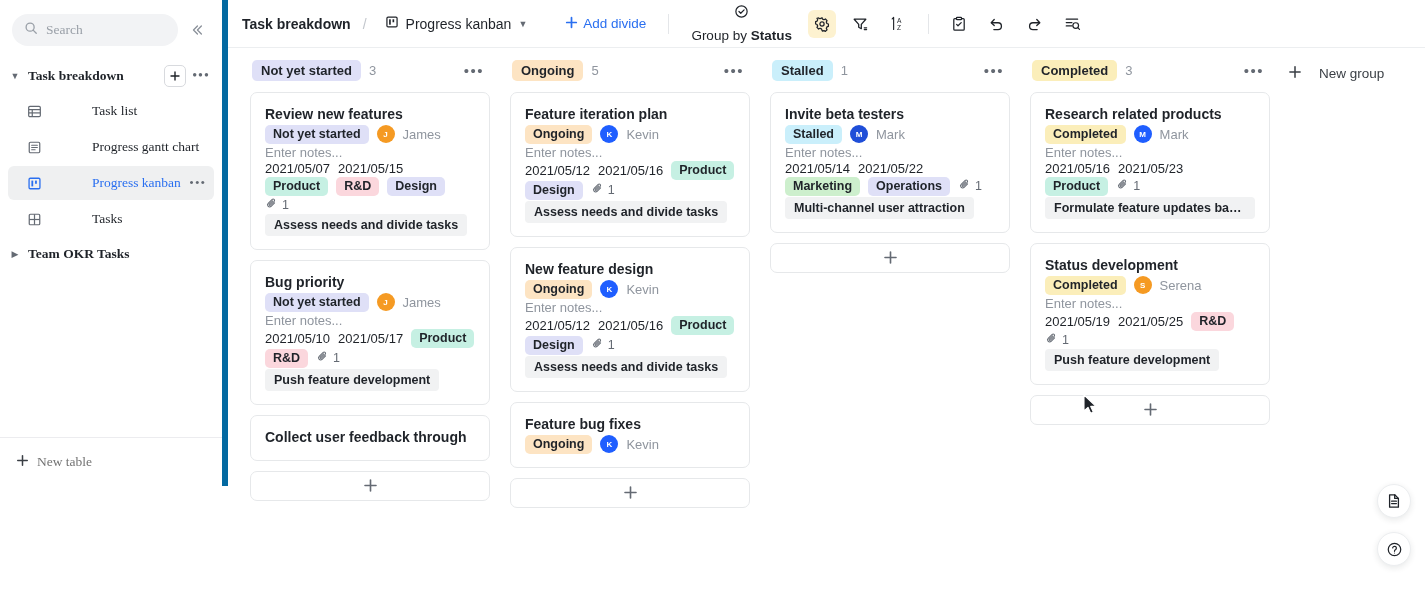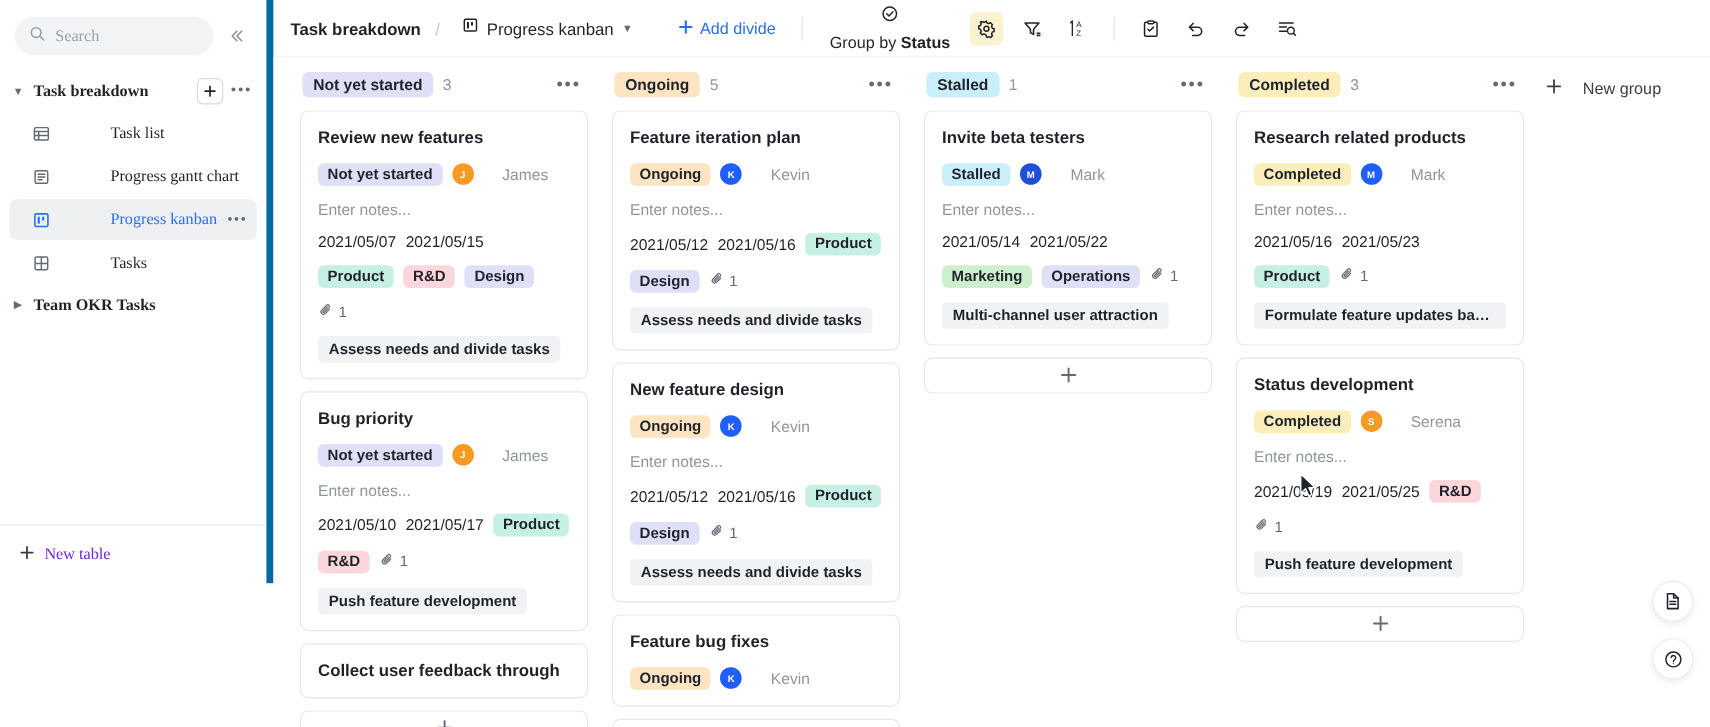--- a/index.html
+++ b/index.html
@@ -70,21 +70,21 @@
   .tree-item.active { background: #eff0f1; color: #2a6ff0; }
   .tree-item .label { flex: 1 1 auto; white-space: nowrap; overflow: hidden; text-overflow: ellipsis; margin-left: 42px; }
   .tree-item .ico { width: 16px; height: 16px; flex: 0 0 16px; display:flex;align-items:center;justify-content:center; }
   .tree-item.active .ico svg { stroke: #2a6ff0; }
   .tree-item .row-dots { display: none; color:#646a73; font-size:13px; letter-spacing:1px; }
   .tree-item.active .row-dots { display: block; }
 
   .sidebar-foot { border-top: 1px solid #ececef; padding: 10px 12px; }
   .new-table {
     display: flex; align-items: center; gap: 8px;
-    font-size: 13.5px; color: #6d28d9; cursor: pointer;
+    font-size: 13.5px; color: #737373; cursor: pointer;
     height: 28px; padding: 0 4px; border-radius: 5px;
   }
 
   
   .main { flex: 1 1 auto; display: flex; flex-direction: column; min-width: 0; position: relative; background:#fff;}
 
   .topbar {
     height: 48px; flex: 0 0 48px;
     display: flex; align-items: center;
     padding: 0 14px 0 14px; gap: 10px;
@@ -131,37 +131,37 @@
   }
   .col-count { font-size: 13px; color: #8f959e; }
   .col-head .spacer { flex: 1 1 auto; }
   .col-dots { color: #646a73; font-size: 15px; letter-spacing: 1.5px; cursor: pointer; padding: 0 4px; border-radius:4px;}
 
   .col-body { flex: 1 1 auto; overflow: hidden; display: flex; flex-direction: column; gap: 10px; padding-bottom: 2px;}
 
   .card {
     background: #fff; border: 1px solid #e6e8ea; border-radius: 7px;
     padding: 12px 14px 13px 14px;
-    display: flex; flex-direction: column; gap: 12px;
+    display: flex; flex-direction: column; gap: 1px;
     cursor: pointer; flex: 0 0 auto;
   }
   .card-title { font-size: 14px; font-weight: 700; color: #1f2329; line-height: 1.35; }
   .card-row { display: flex; align-items: center; gap: 8px; flex-wrap: wrap; }
   .card-notes { font-size: 13px; color: #8f959e; }
   .card-date { font-size: 13px; color: #1f2329; white-space: nowrap; }
   .tag {
     font-size: 12.5px; font-weight: 700; padding: 2.5px 8px; border-radius: 5px;
     white-space: nowrap; color: #1f2329;
   }
   .avatar {
     width: 18px; height: 18px; border-radius: 50%;
     display: flex; align-items: center; justify-content: center;
     color: #fff; font-size: 8px; font-weight: 700; flex: 0 0 18px;
   }
-  .person { font-size: 13px; color: #8f959e; margin-left: 16px; }
+  .person { font-size: 13px; color: #8f959e; }
   .attach { display: flex; align-items: center; gap: 4px; color: #646a73; font-size: 12.5px; }
   .link-chip {
     align-self: flex-start;
     background: #f1f2f3; border-radius: 4px;
     font-size: 12.5px; font-weight: 700; color: #1f2329;
     padding: 4px 9px; max-width: 100%;
     white-space: nowrap; overflow: hidden; text-overflow: ellipsis;
   }
   .add-card {
     flex: 0 0 auto; height: 30px;

